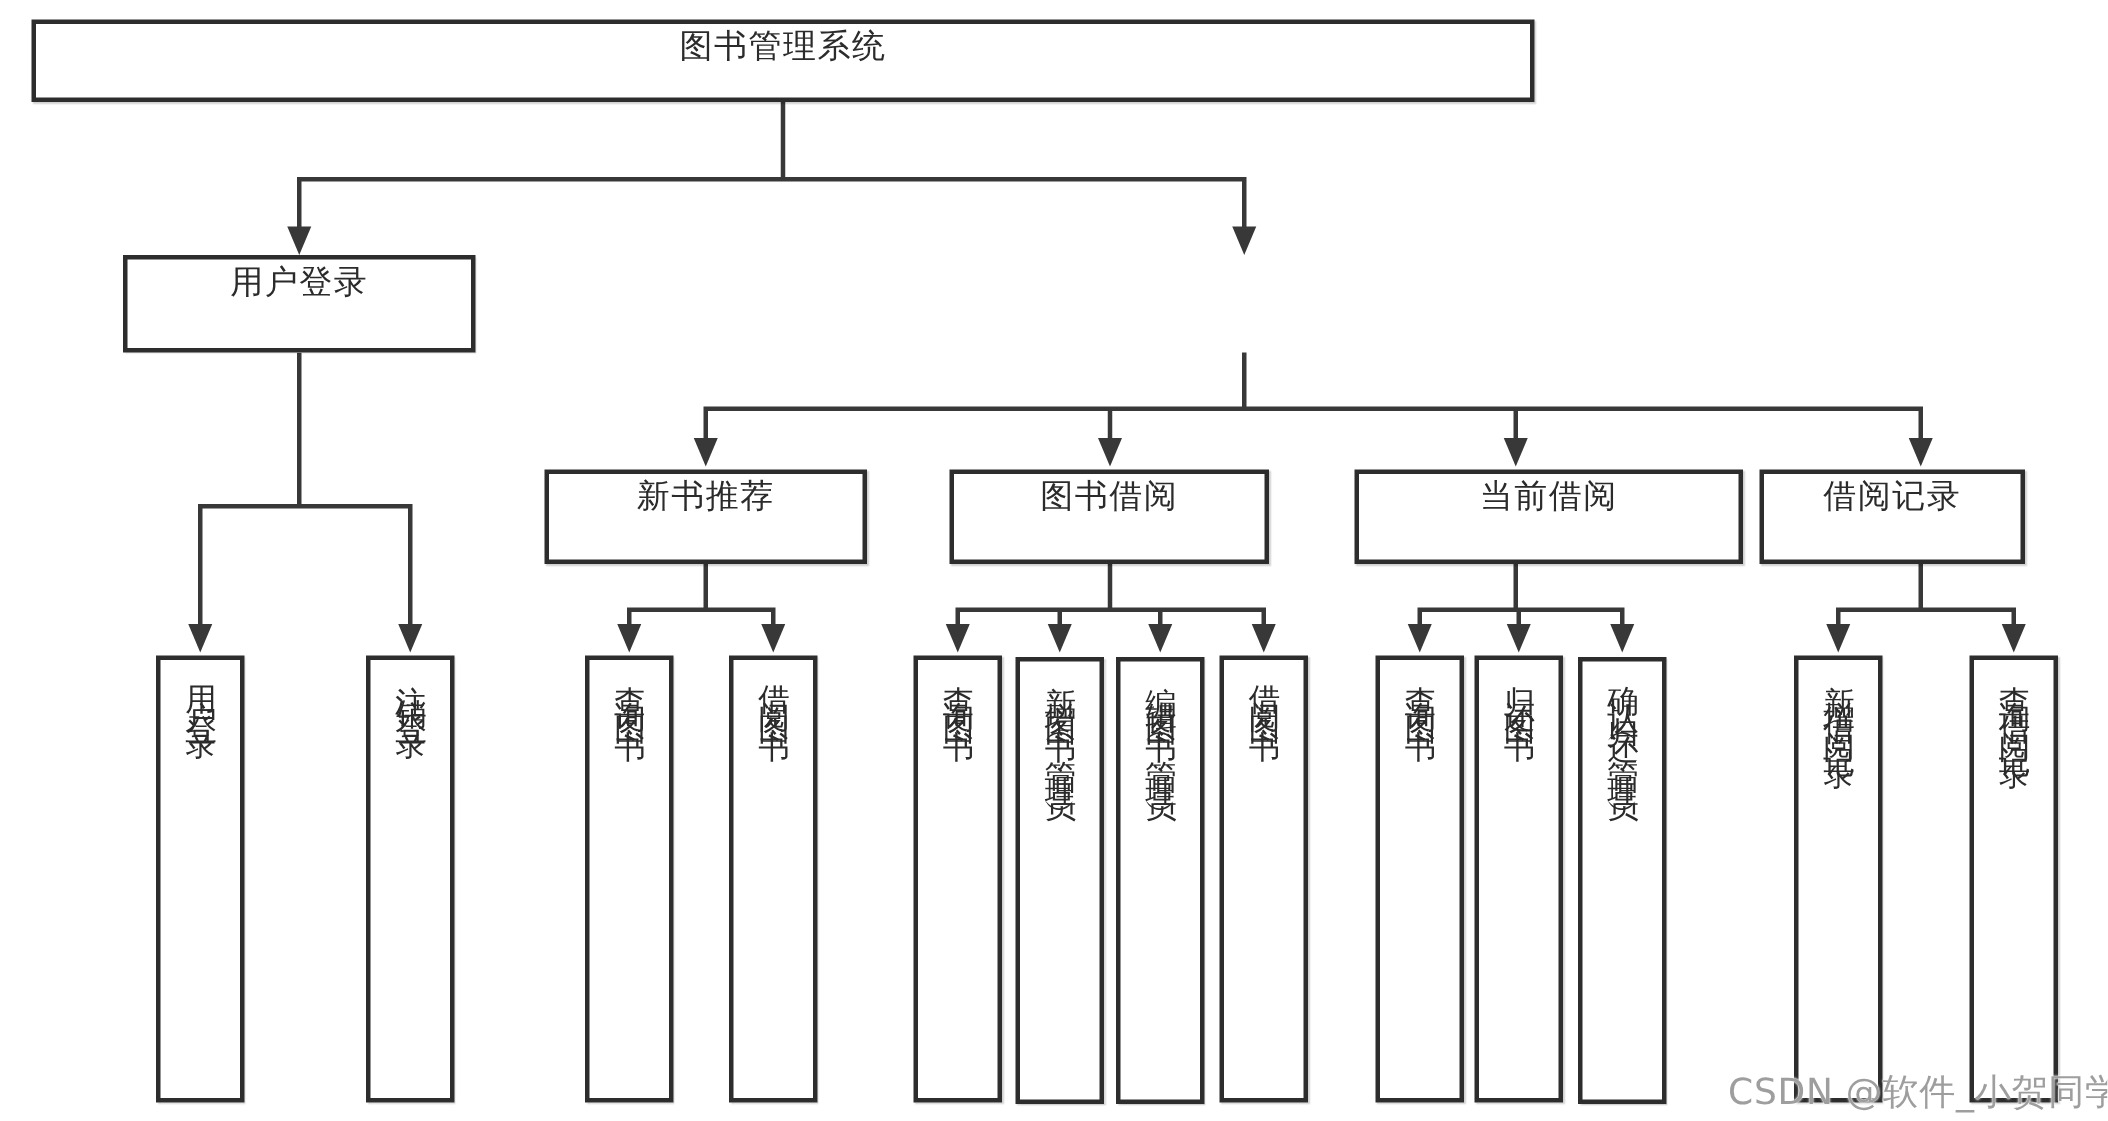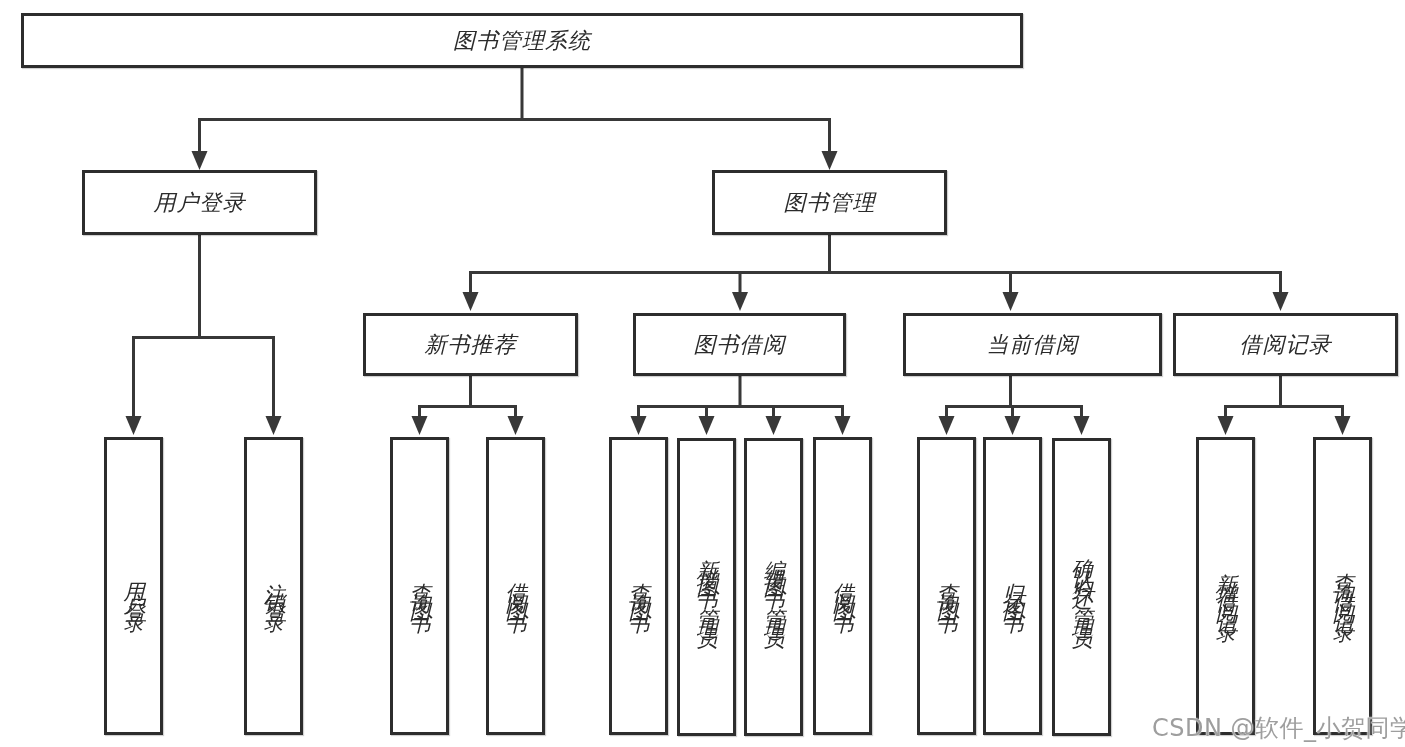--- a/index.html
+++ b/index.html
@@ -17,24 +17,22 @@
     left: 0; top: 0;
     width: 1405px; height: 747px;
     pointer-events: none;
   }
   .box {
     position: absolute;
     background: #ffffff;
     border: 3px solid #2d2d2d;
     box-sizing: border-box;
     display: flex;
-    align-items: center;
     justify-content: center;
     box-shadow: 1px 1px 1px rgba(0,0,0,0.18);
-    font-style: italic;
   }
   .hbox { font-size: 22px; letter-spacing: 1px; white-space: nowrap; }
   .vbox { }
   .vtext {
     writing-mode: vertical-rl;
     text-orientation: mixed;
     font-size: 21px;
     line-height: 1;
     letter-spacing: 10px;
     white-space: nowrap;
@@ -89,34 +87,31 @@
     </g>
   </svg>
 
   <div class="box hbox" style="left:21px; top:13px; width:1002px; height:55px;">
     <span>图书管理系统</span>
   </div>
 
   <div class="box hbox" style="left:82px; top:170px; width:235px; height:65px;">
     <span>用户登录</span>
   </div>
-  <div class="box hbox" style="left:712px; top:170px; width:235px; height:65px;">
-    <span>图书管理</span>
-  </div>
 
   <div class="box hbox" style="left:633px; top:313px; width:213px; height:63px;">
     <span>图书借阅</span>
   </div>
   <div class="box hbox" style="left:363px; top:313px; width:215px; height:63px;">
     <span>新书推荐</span>
   </div>
   <div class="box hbox" style="left:903px; top:313px; width:259px; height:63px;">
     <span>当前借阅</span>
   </div>
-  <div class="box hbox" style="left:1173px; top:313px; width:225px; height:63px;">
+  <div class="box hbox" style="left:1173px; top:313px; width:177px; height:63px;">
     <span>借阅记录</span>
   </div>
 
   <div class="box vbox" style="left:104px; top:437px; width:59px; height:298px;">
     <span class="vtext">用户登录</span>
   </div>
   <div class="box vbox" style="left:244px; top:437px; width:59px; height:298px;">
     <span class="vtext">注销登录</span>
   </div>
 

